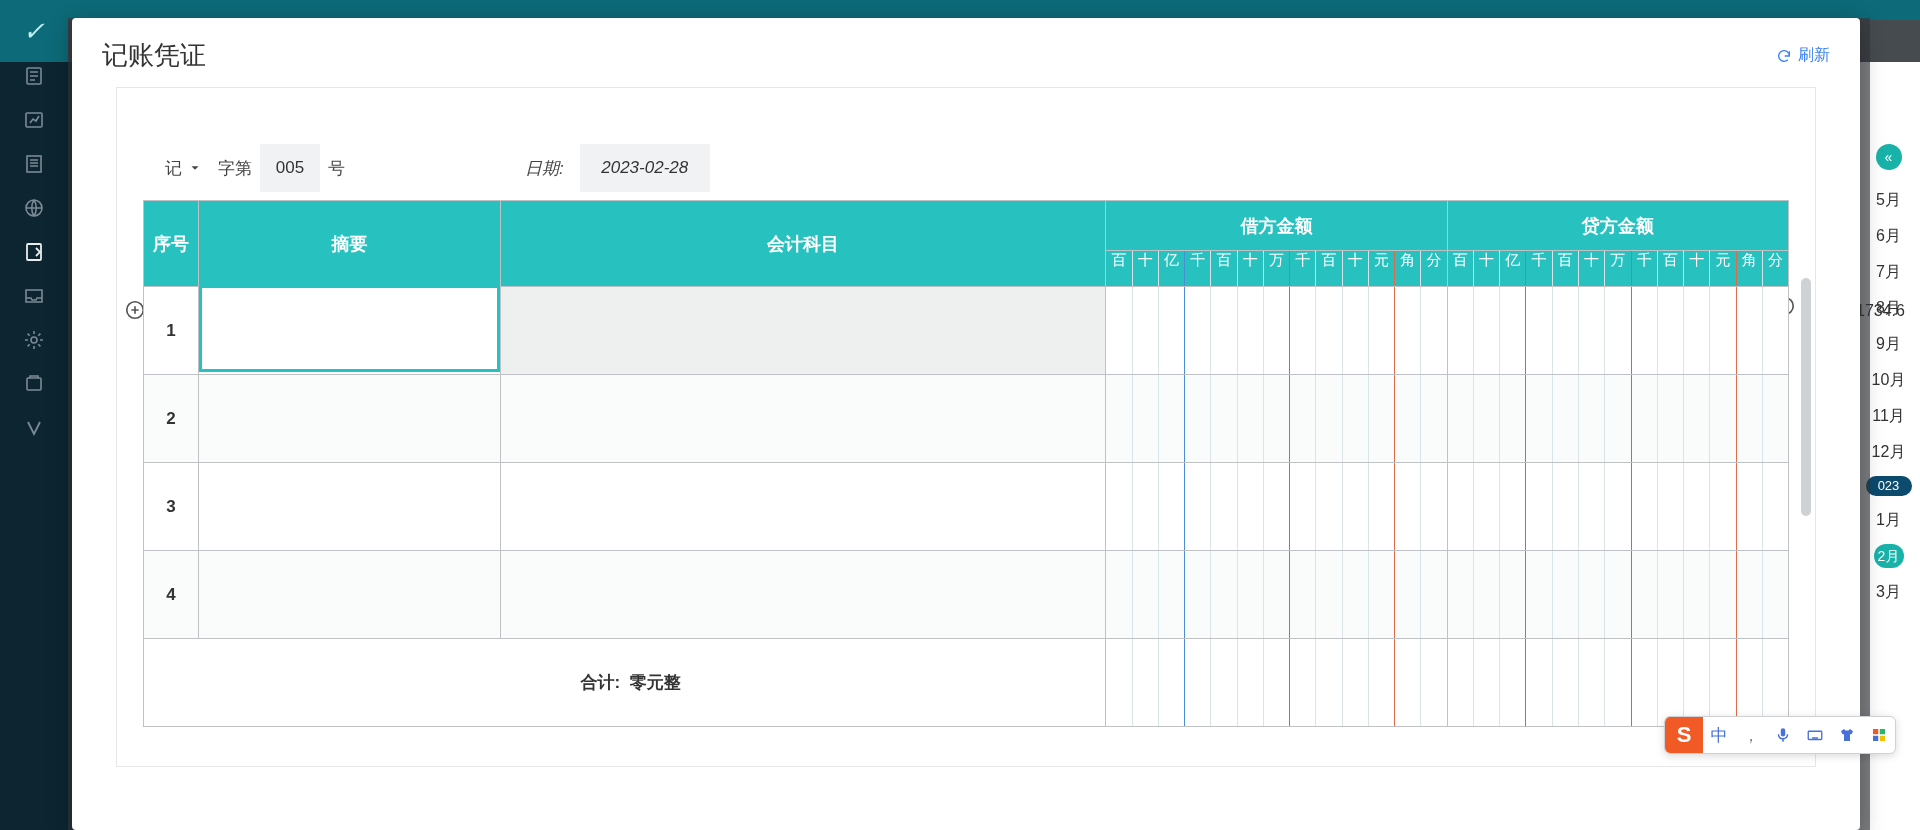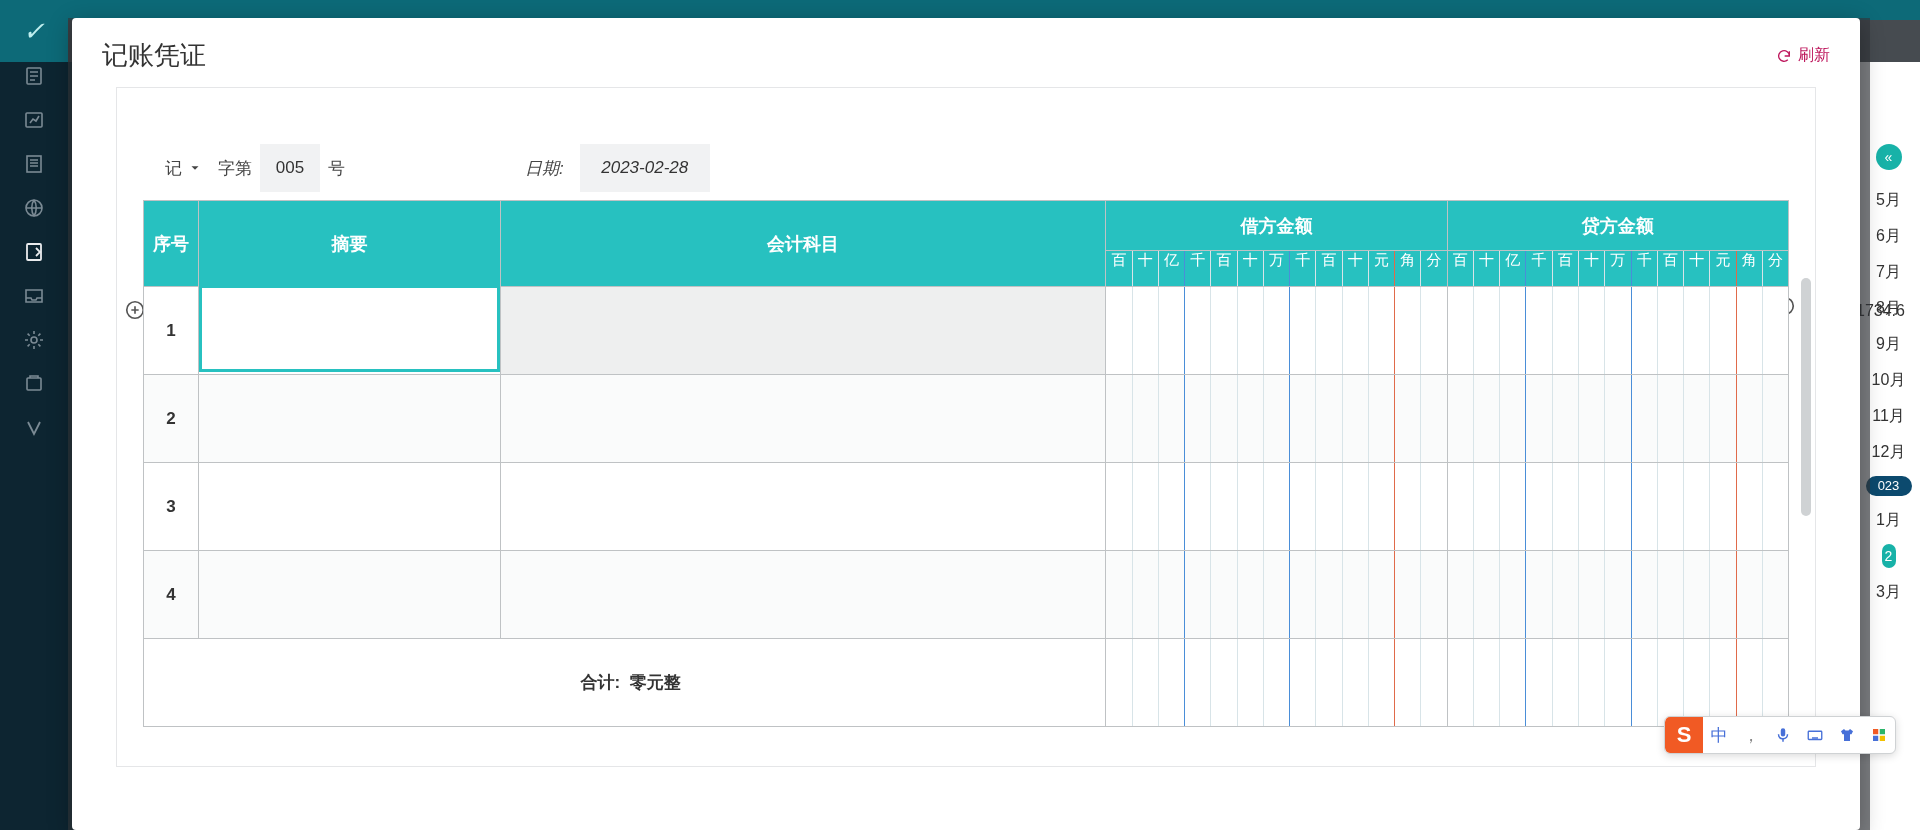--- a/index.html
+++ b/index.html
@@ -12,36 +12,36 @@
 .bg-logo { position:absolute; left:0; top:0; width:68px; height:62px; background:#0d6a78; display:flex; align-items:center; justify-content:center; color:#bfefef; font-size:26px; font-style:italic; }
 .nav-icon { width:24px; height:24px; margin:20px auto; display:block; color:#7b8a94; }
 .nav-icon.active { color:#eaecee; }
 
 
 .right-panel { position:absolute; right:0; top:62px; width:64px; height:768px; background:#fff; border-left:1px solid #e4e6e8; }
 .right-tab { position:absolute; right:62px; top:68px; width:38px; height:48px; background:#fff; border:1px solid #d0d2d4; display:flex; align-items:center; justify-content:center; color:#5a5a5a; font-size:20px; }
 .period-badge-top { display:flex; align-items:center; justify-content:center; margin:12px auto; width:26px; height:26px; border-radius:50%; background:#18b2a8; color:#fff; font-size:14px; }
 .period-item { font-size:16px; color:#333; text-align:center; line-height:36px; }
 .period-year-pill { margin:6px auto; width:46px; background:#0c4a6e; color:#fff; font-size:13px; border-radius:10px; text-align:center; line-height:20px; }
-.period-month-pill { margin:6px auto; width:14px; height:24px; background:#18b2a8; color:#fff; font-size:14px; border-radius:12px; text-align:center; line-height:24px; }
+.period-month-pill { margin:6px auto; width:30px; height:24px; background:#18b2a8; color:#fff; font-size:14px; border-radius:12px; text-align:center; line-height:24px; }
 .right-date-badge { position:absolute; right:8px; top:240px; width:56px; color:#333; font-size:16px; }
 
 
 .backdrop { position:absolute; left:68px; top:18px; right:0; bottom:0; background:rgba(52,56,60,0.65); width:1802px; }
 
 
 .modal { position:absolute; left:72px; top:18px; width:1788px; height:812px; background:#fff; border-radius:4px; box-shadow:0 6px 24px rgba(0,0,0,0.3); display:flex; flex-direction:column; overflow:hidden; }
 .modal-header { height:60px; background:#f0f1f2; display:flex; align-items:center; padding:0 28px; justify-content:space-between; }
 .modal-title { font-size:20px; color:#333; font-weight:600; }
 .modal-close { font-size:26px; color:#555; cursor:pointer; width:30px; text-align:center; }
 .modal-body { flex:1; padding:20px 30px 0 30px; overflow:hidden; position:relative; }
 
 .doc-titlebar { display:flex; justify-content:space-between; margin-bottom:14px; }
 .doc-title { font-size:26px; color:#333; font-weight:500; }
-.refresh { display:flex; align-items:center; gap:6px; color:#be185d; font-size:16px; cursor:pointer; }
+.refresh { display:flex; align-items:center; gap:6px; color:#3b82f6; font-size:16px; cursor:pointer; }
 .refresh svg { width:16px; height:16px; }
 
 .card { margin:0 auto; width:1700px; border:1px solid #e5e6e8; background:#fff; position:relative; padding:56px 30px 0 30px; height:680px; }
 
 .header-strip { position:absolute; top:56px; left:40px; right:40px; display:flex; align-items:center; font-size:17px; color:#444; }
 .hdr-left { display:flex; align-items:center; gap:8px; }
 .hdr-mid { display:flex; align-items:center; gap:16px; margin-left:180px;font-style:italic; }
 .hdr-right { margin-left:auto; display:flex; align-items:center; gap:28px; color:#888; }
 .hdr-right .attach { display:flex; align-items:center; gap:6px; color:#b8b8b8; }
 .hdr-right .attach svg { width:16px; height:16px; }

